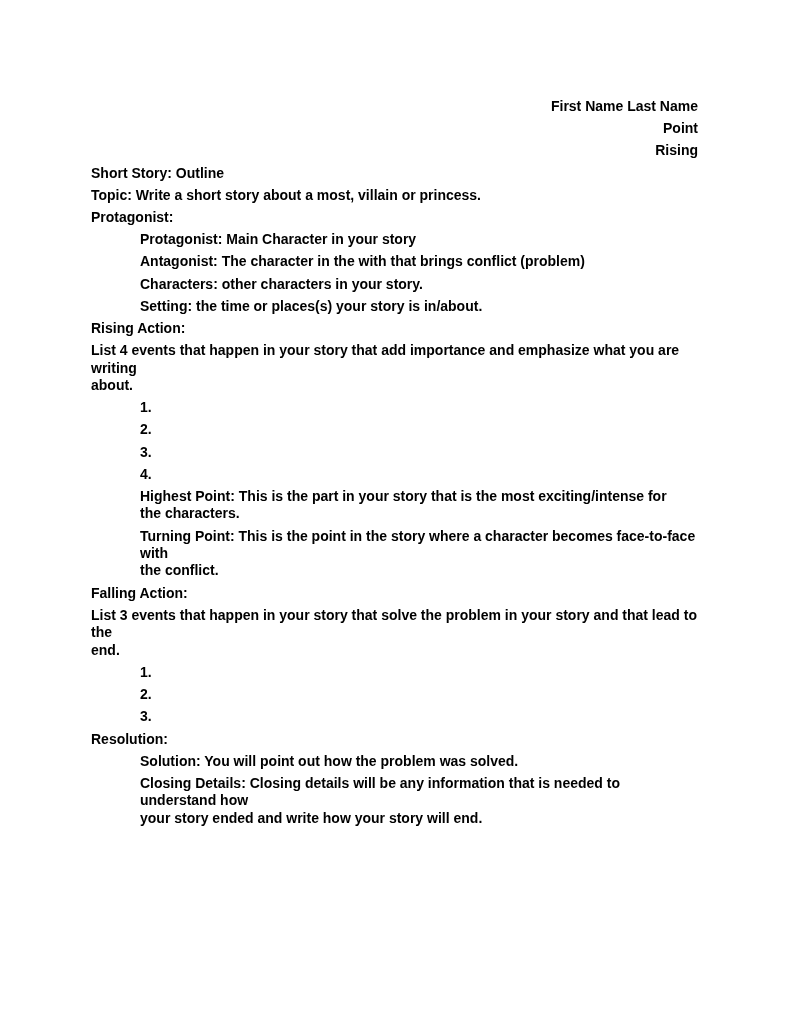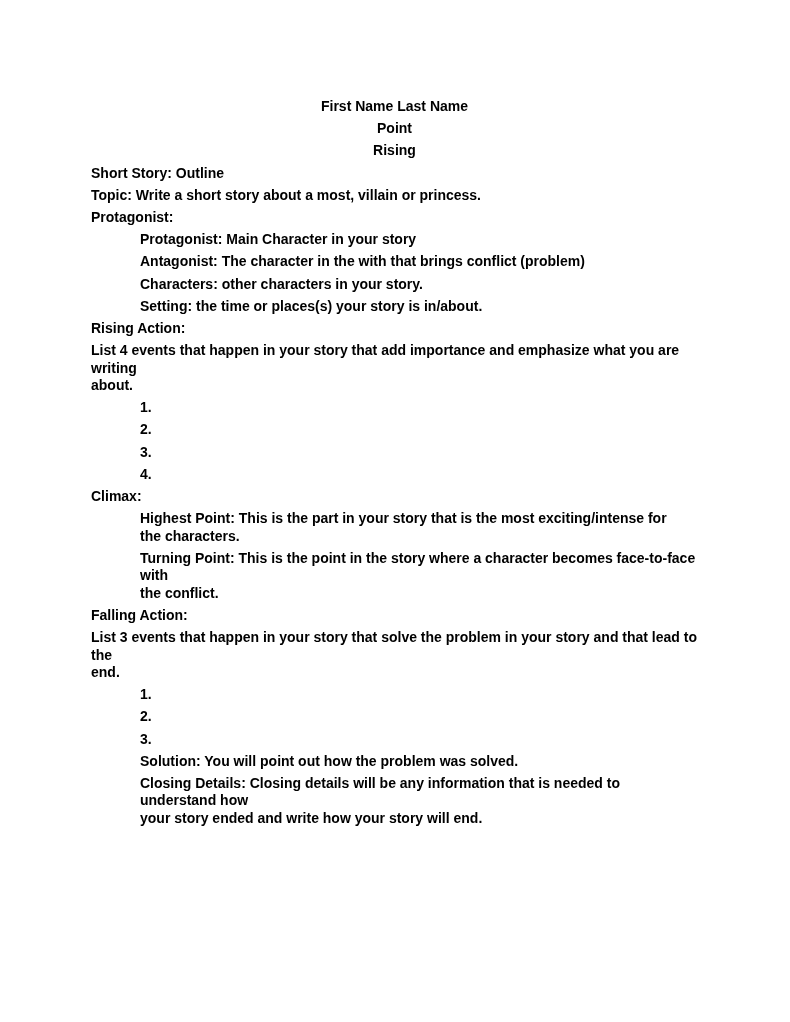--- a/index.html
+++ b/index.html
@@ -20,21 +20,21 @@
     font-size: 14px;
     line-height: 17.4px;
     color: #000000;
     -webkit-font-smoothing: antialiased;
   }
   .page p {
     margin: 0 0 4.8px 0;
     white-space: pre-line;
   }
   .doc-header p {
-    text-align: center;
+    text-align: right;
   }
   .indent {
     margin-left: 49px !important;
   }
 </style>
 </head>
 <body>
 
 <div class="page">
 
@@ -55,31 +55,31 @@
     <p class="indent">Setting: the time or places(s) your story is in/about.</p>
 
     <p>Rising Action:</p>
     <p>List 4 events that happen in your story that add importance and emphasize what you are writing
 about.</p>
     <p class="indent">1.</p>
     <p class="indent">2.</p>
     <p class="indent">3.</p>
     <p class="indent">4.</p>
 
-    <p>Climax:</p>
     <p class="indent">Highest Point: This is the part in your story that is the most exciting/intense for
 the characters.</p>
     <p class="indent">Turning Point: This is the point in the story where a character becomes face-to-face with
 the conflict.</p>
 
     <p>Falling Action:</p>
     <p>List 3 events that happen in your story that solve the problem in your story and that lead to the
 end.</p>
     <p class="indent">1.</p>
     <p class="indent">2.</p>
     <p class="indent">3.</p>
 
+    <p>Resolution:</p>
     <p class="indent">Solution: You will point out how the problem was solved.</p>
     <p class="indent">Closing Details: Closing details will be any information that is needed to understand how
 your story ended and write how your story will end.</p>
   </div>
 
 </div>
 
 </body></html>

